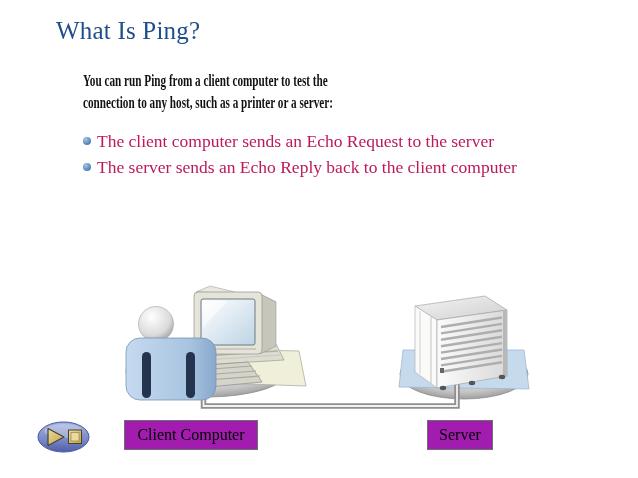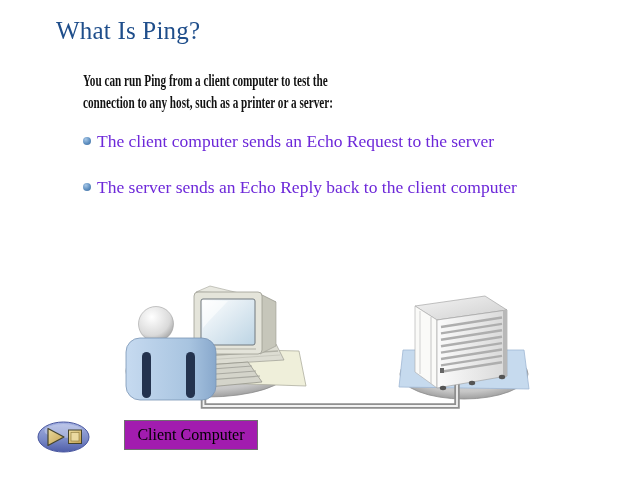--- a/index.html
+++ b/index.html
@@ -13,28 +13,28 @@
     font-size:25px; font-weight:400; color:#1F4E8B; letter-spacing:0.2px;
     white-space:nowrap;
   }
   .intro {
     position:absolute; left:83px; top:70px;
     font-size:16px; font-weight:bold; color:#121212; line-height:22px;
     transform:scaleX(0.70); transform-origin:0 0; white-space:nowrap;
   }
   .bullet {
     position:absolute; left:83px; display:flex; align-items:flex-start;
-    font-size:17.5px; color:#6d28d9; line-height:22px; white-space:nowrap;
+    font-size:17.5px; color:#be185d; line-height:22px; white-space:nowrap;
   }
   .bullet .marker {
     flex:0 0 8px; width:8px; height:8px; border-radius:50%; margin:7px 6px 0 0;
     background:radial-gradient(circle at 35% 30%, #A6C6E6 0%, #5E8FC0 55%, #3F6C9E 100%);
   }
   .bullet.b1 { top:130px; }
-  .bullet.b2 { top:176px;text-align:center; }
+  .bullet.b2 { top:156px;text-align:center; }
   .bullet.b3 { top:195px; height:41px; overflow:hidden; }
   .bullet .line { display:block; }
   .diagram-svg { position:absolute; left:100px; top:270px; }
   .nav-svg { position:absolute; left:34px; top:418px; cursor:pointer; }
   .label {
     position:absolute; top:420px; height:30px; background:#a21caf;
     border:1.6px solid #6F6F6F; display:flex; align-items:center; justify-content:center;
     font-size:16px; color:#000000; white-space:nowrap;
   }
   .label.client { left:124px; width:134px; }
@@ -171,14 +171,15 @@
     <ellipse cx="29.5" cy="19" rx="25.5" ry="15" fill="url(#gOval)" stroke="#46549E" stroke-width="1"></ellipse>
     <ellipse cx="29.5" cy="13" rx="19" ry="7" fill="#FFFFFF" opacity="0.28"></ellipse>
     <polygon points="14,10.5 14,27.5 30,19" fill="url(#gGold)" stroke="#44442E" stroke-width="1.2" stroke-linejoin="round"></polygon>
     <g>
       <rect x="34.5" y="12" width="13" height="13.5" fill="url(#gGold)" stroke="#44442E" stroke-width="1"></rect>
       <rect x="37" y="14.5" width="8" height="8.5" fill="#EBD9A0" stroke="#8A783C" stroke-width="0.6"></rect>
     </g>
   </svg>
 
   <div class="label client">Client Computer</div>
+  <div class="label server">Server</div>
 
 </div>
 
 </body></html>

